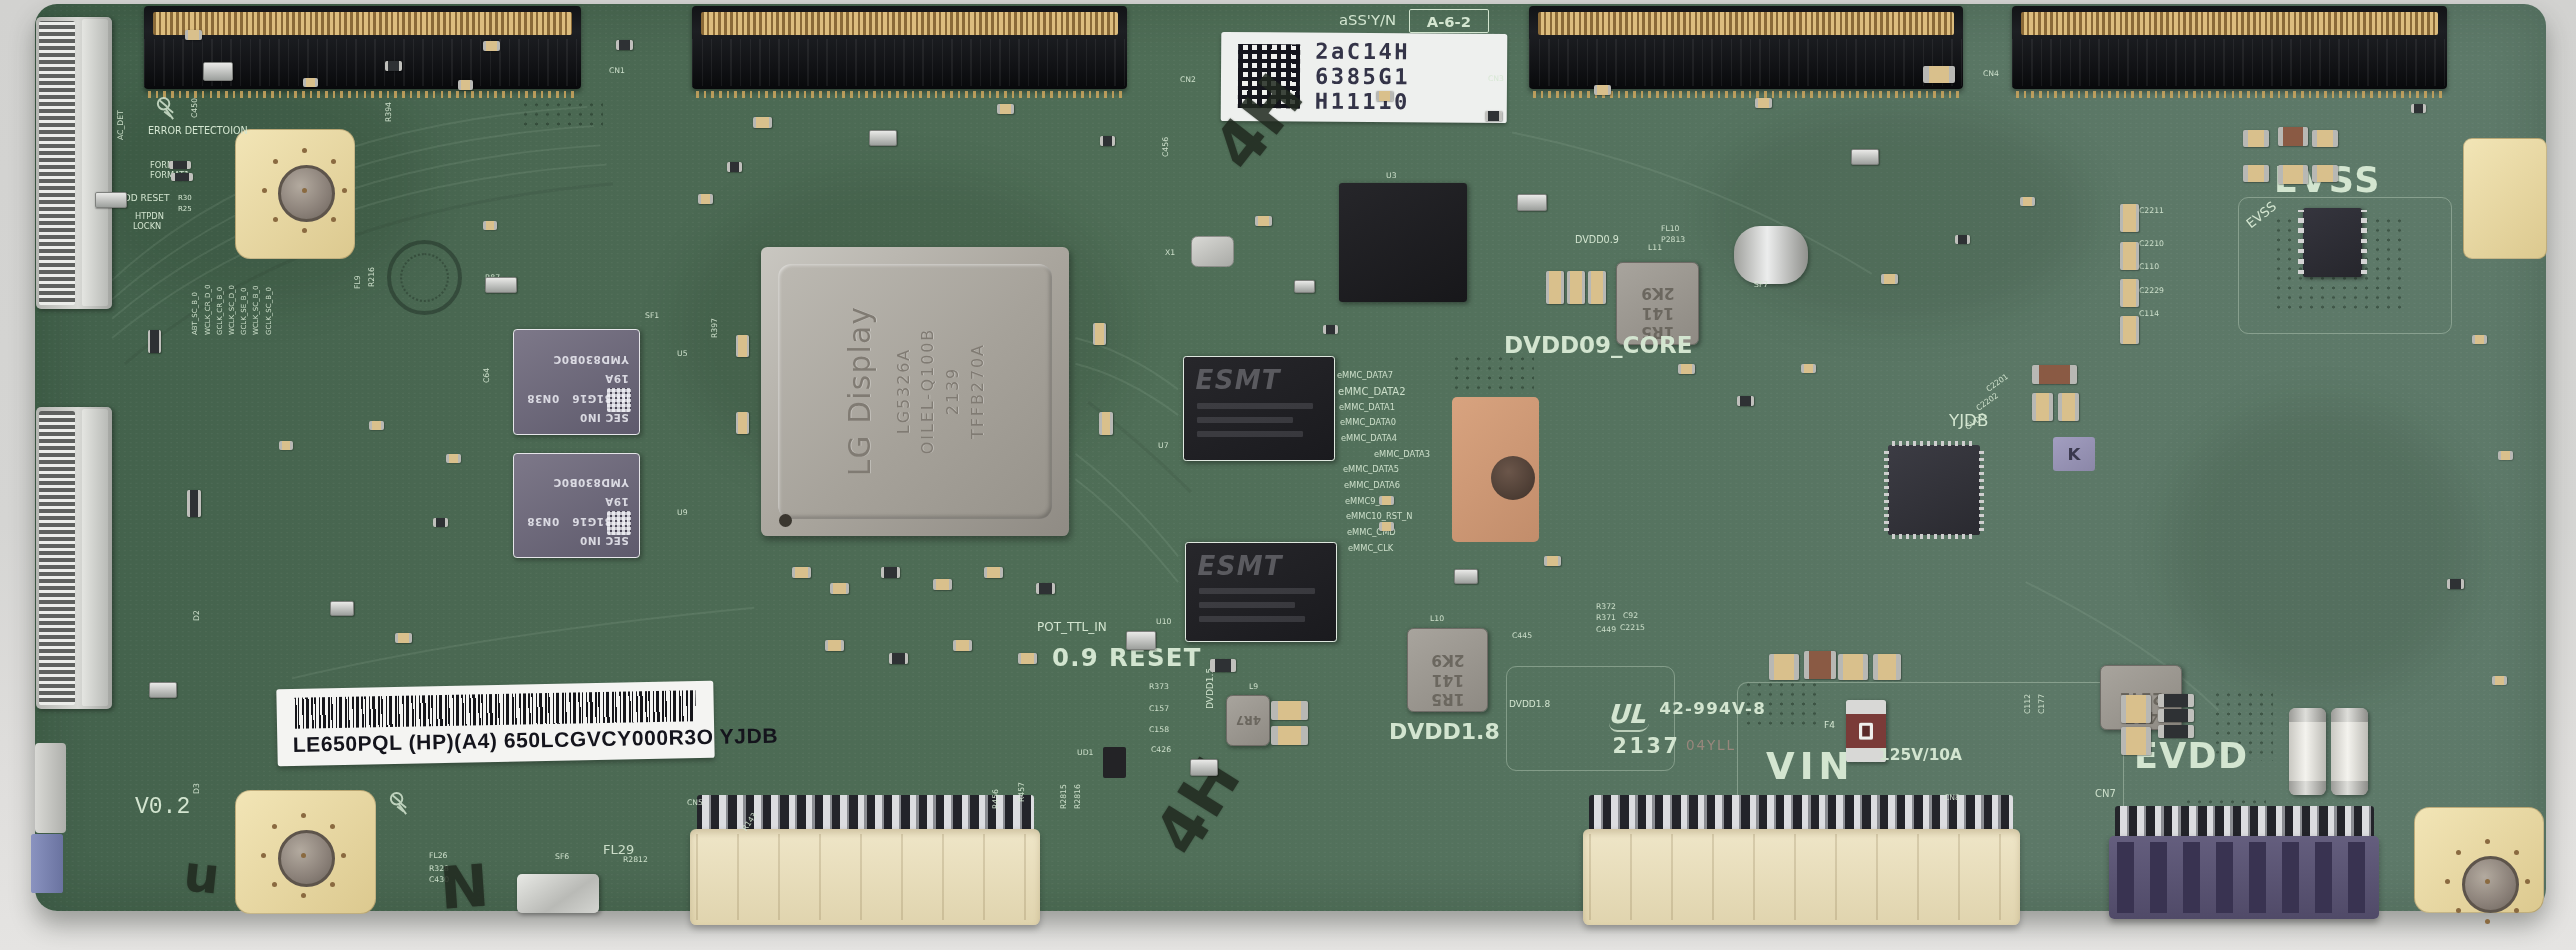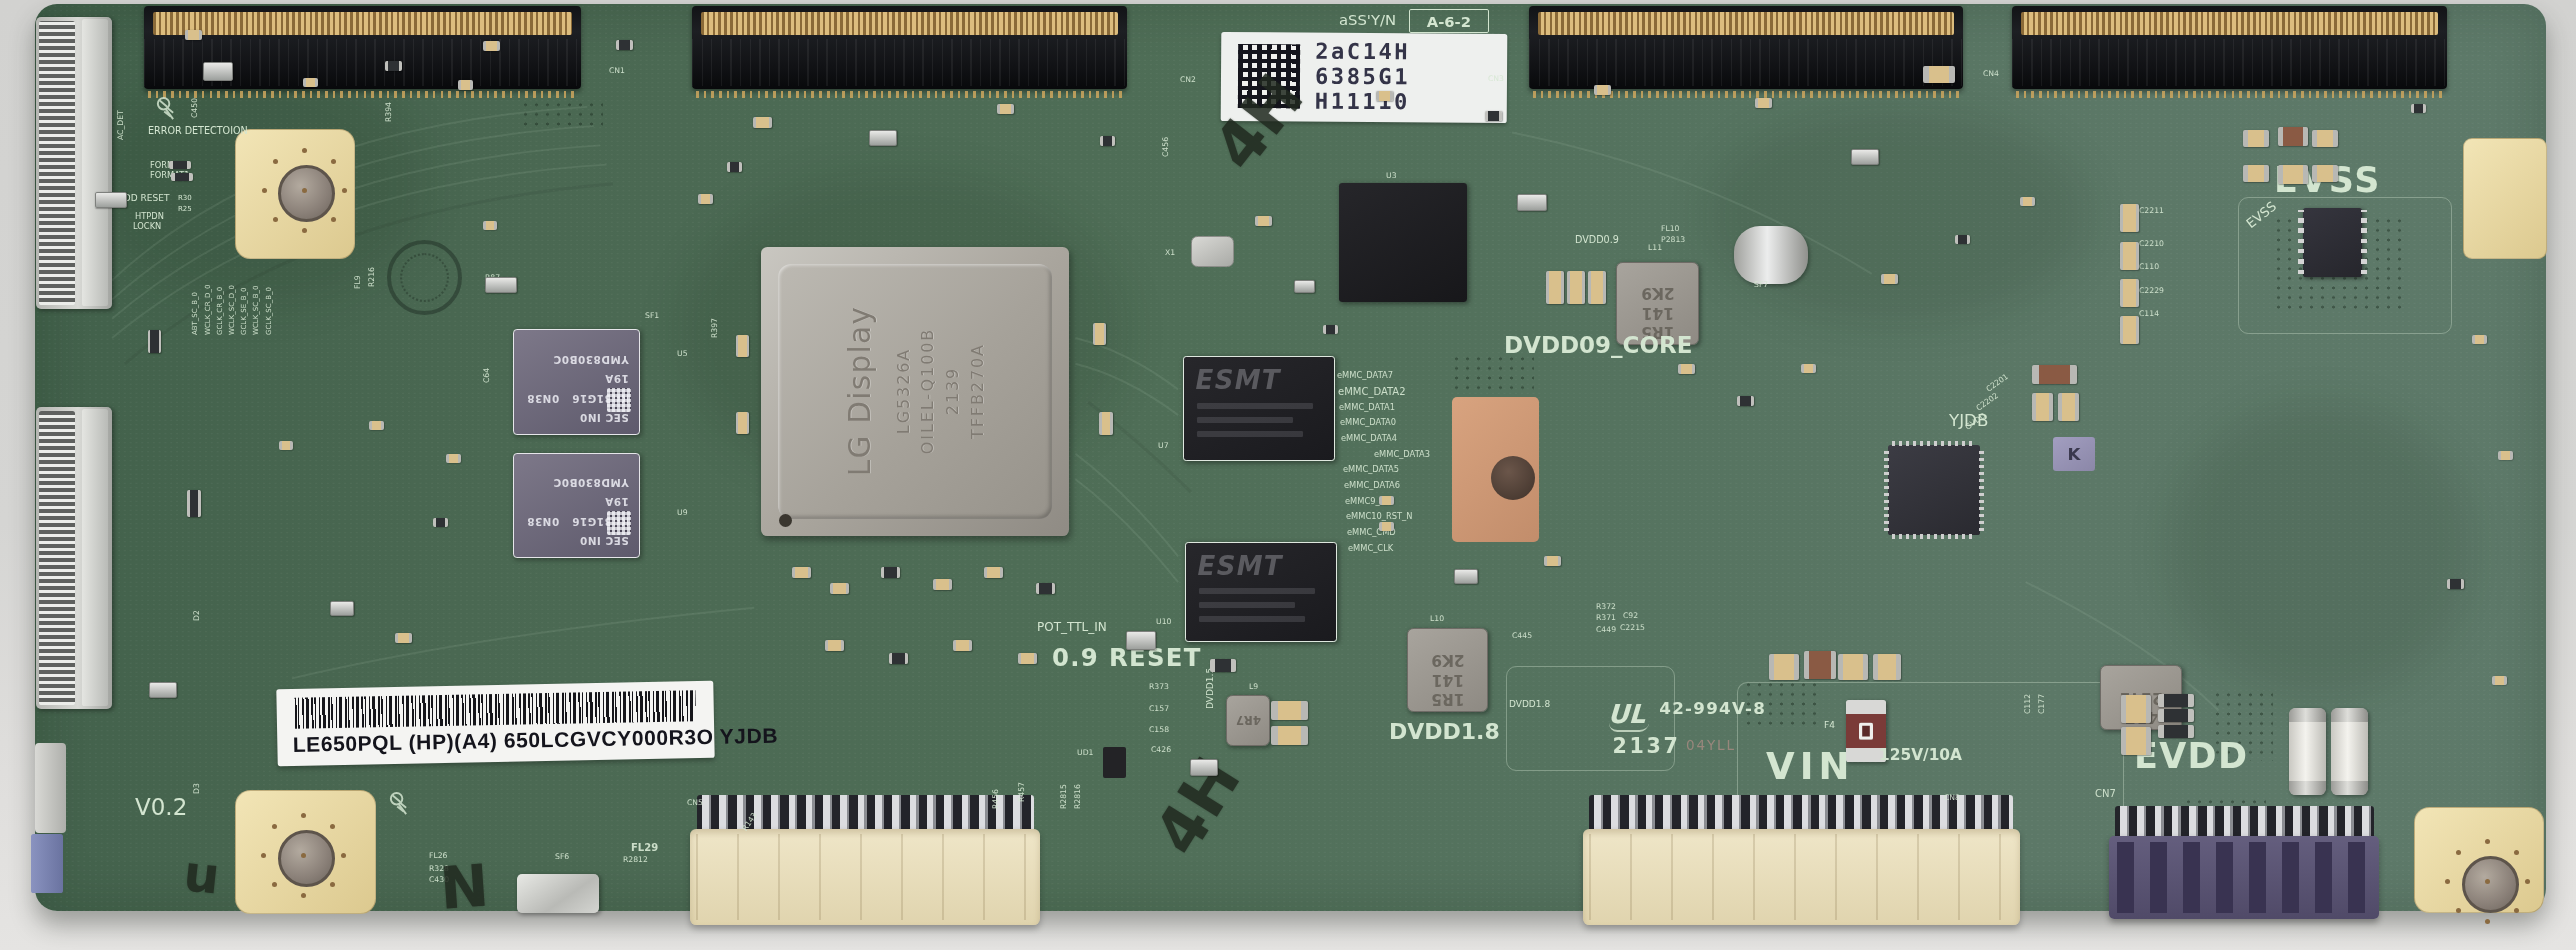--- a/index.html
+++ b/index.html
@@ -381,21 +381,21 @@
       <span class="silk big" style="left: 2209px; top: 216px; font-size: 13px; transform: rotate(-38deg);">EVSS</span>
       <span class="silk big" style="left: 2099px; top: 735px; font-size: 35px; font-weight: bold; letter-spacing: 1.3px;">EVDD</span>
       <span class="silk big" style="left: 1731px; top: 744px; font-size: 37px; font-weight: bold; letter-spacing: 5.1px;">VIN</span>
       <span class="silk big" style="left: 1469px; top: 330px; font-size: 23px; font-weight: bold;">DVDD09_CORE</span>
       <span class="silk big" style="left: 1540px; top: 231px; font-size: 9.6px;">DVDD0.9</span>
       <span class="silk big" style="left: 1017px; top: 642px; font-size: 24.4px; font-weight: bold; letter-spacing: 1.3px;">0.9 RESET</span>
       <span class="silk big" style="left: 1002px; top: 609px; font-size: 12px; margin-top: 8px;">POT_TTL_IN</span>
       <span class="silk big" style="left: 1354px; top: 717px; font-size: 22px; font-weight: bold;">DVDD1.8</span>
       <span class="silk big" style="left: 1474px; top: 696px; font-size: 9px;">DVDD1.8</span>
       <span class="silk big" style="left: 1171px; top: 705px; font-size: 9px; transform: rotate(-90deg);">DVDD1.5</span>
-      <span class="silk big" style="left: 100px; top: 792px; font-size: 23px;">V0.2</span>
+      <span class="silk big" style="left: 100px; top: 792px; font-size: 23px; font-family: Liberation Mono, monospace;">V0.2</span>
       <span class="silk big" style="left: 1844px; top: 744px; font-size: 15.4px; font-weight: bold;">125V/10A</span>
       <span class="silk big" style="left: 1914px; top: 408px; font-size: 16.7px;">YJDB</span>
       <span class="silk big" style="left: 1789px; top: 717px; font-size: 9px;">F4</span>
       <span class="silk big" style="left: 113px; top: 122px; font-size: 9.6px;">ERROR DETECTOION</span>
       <span class="silk big" style="left: 115px; top: 157px; font-size: 8.3px;">FORMAT0</span>
       <span class="silk big" style="left: 115px; top: 167px; font-size: 8.3px;">FORMAT1</span>
       <span class="silk big" style="left: 77px; top: 190px; font-size: 9px;">EVDD RESET</span>
       <span class="silk big" style="left: 100px; top: 208px; font-size: 8.3px;">HTPDN</span>
       <span class="silk big" style="left: 98px; top: 218px; font-size: 8.3px;">LOCKN</span>
       <span class="silk big" style="left: 143px; top: 191px; font-size: 7px;">R30</span>
@@ -433,21 +433,21 @@
       <span class="silk ref" style="left: 1116px; top: 742px; font-size: 7.7px;">C426</span>
       <span class="silk ref" style="left: 1042px; top: 745px; font-size: 7.7px;">UD1</span>
       <span class="silk ref" style="left: 1025px; top: 805px; font-size: 7.7px; transform: rotate(-90deg);">R2815</span>
       <span class="silk ref" style="left: 1039px; top: 805px; font-size: 7.7px; transform: rotate(-90deg);">R2816</span>
       <span class="silk ref" style="left: 957px; top: 805px; font-size: 7.7px; transform: rotate(-90deg);">R456</span>
       <span class="silk ref" style="left: 983px; top: 798px; font-size: 7.7px; transform: rotate(-90deg);">R457</span>
       <span class="silk ref" style="left: 394px; top: 848px; font-size: 7.7px;">FL26</span>
       <span class="silk ref" style="left: 394px; top: 861px; font-size: 7.7px;">R328</span>
       <span class="silk ref" style="left: 394px; top: 872px; font-size: 7.7px;">C430</span>
       <span class="silk ref" style="left: 520px; top: 849px; font-size: 7.7px;">SF6</span>
-      <span class="silk ref" style="left: 596px; top: 839px; font-size: 10px; font-weight: bold;">FL29</span>
+      <span class="silk ref" style="left: 568px; top: 839px; font-size: 13px;">FL29</span>
       <span class="silk ref" style="left: 588px; top: 852px; font-size: 7.7px;">R2812</span>
       <span class="silk ref" style="left: 1214px; top: 679px; font-size: 7.7px;">L9</span>
       <span class="silk ref" style="left: 1395px; top: 611px; font-size: 7.7px;">L10</span>
       <span class="silk ref" style="left: 1477px; top: 628px; font-size: 7.7px;">C445</span>
       <span class="silk ref" style="left: 2104px; top: 203px; font-size: 7.7px;">C2211</span>
       <span class="silk ref" style="left: 2104px; top: 236px; font-size: 7.7px;">C2210</span>
       <span class="silk ref" style="left: 2104px; top: 259px; font-size: 7.7px;">C110</span>
       <span class="silk ref" style="left: 2104px; top: 283px; font-size: 7.7px;">C2229</span>
       <span class="silk ref" style="left: 2104px; top: 306px; font-size: 7.7px;">C114</span>
       <span class="silk ref" style="left: 1561px; top: 599px; font-size: 7.7px;">R372</span>

